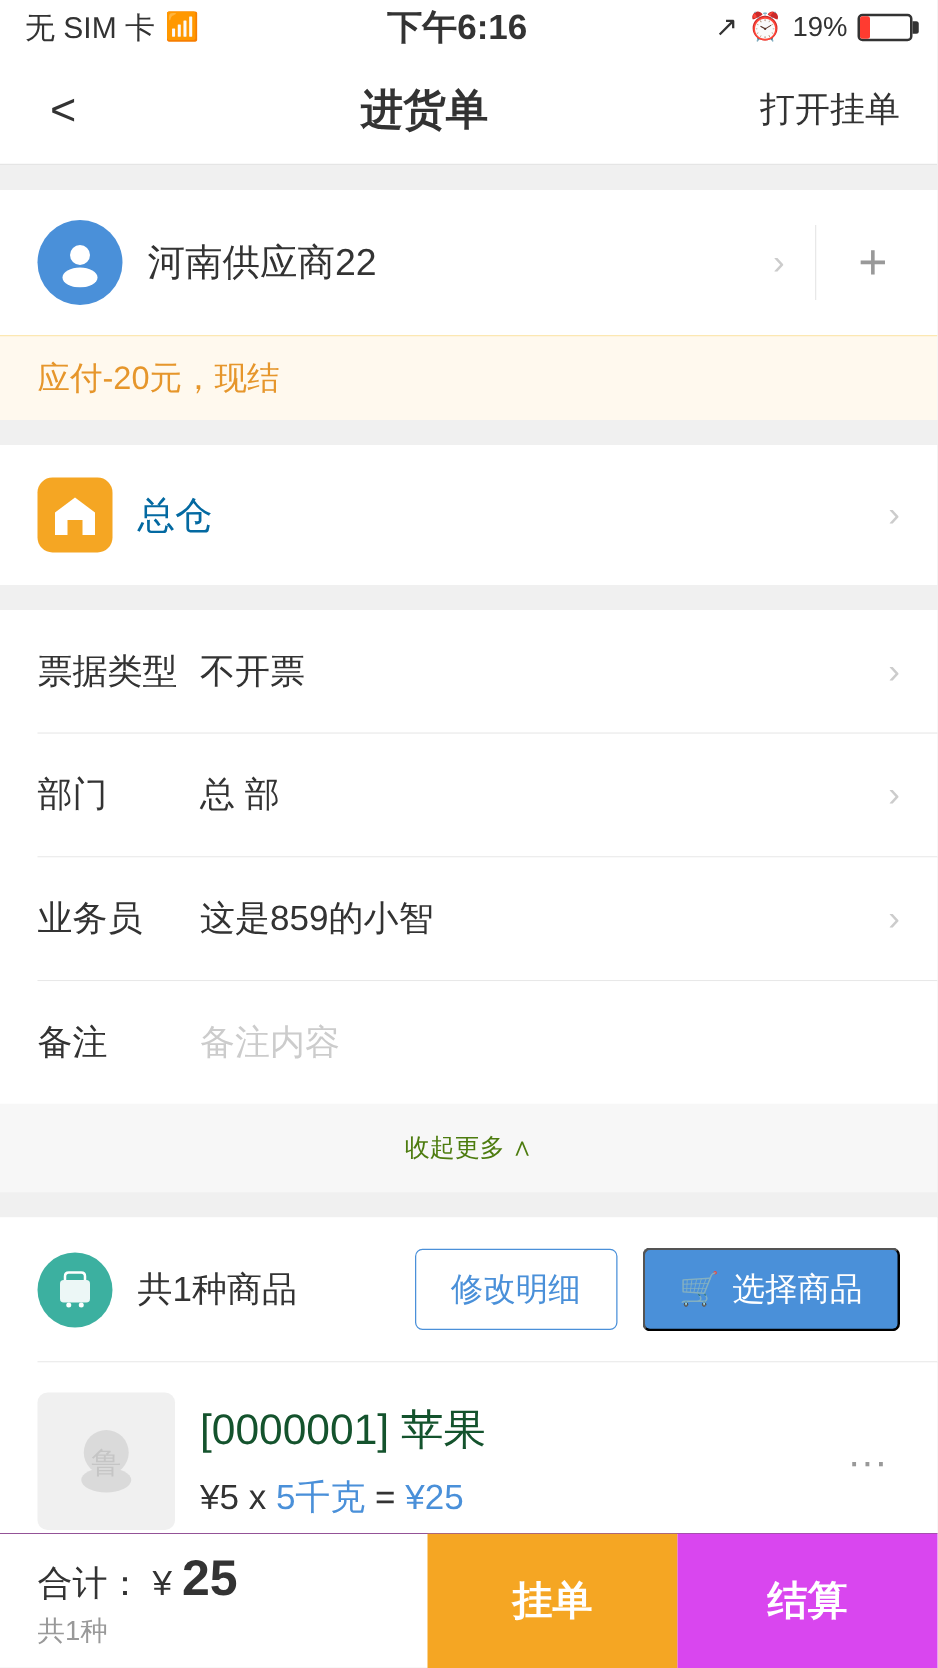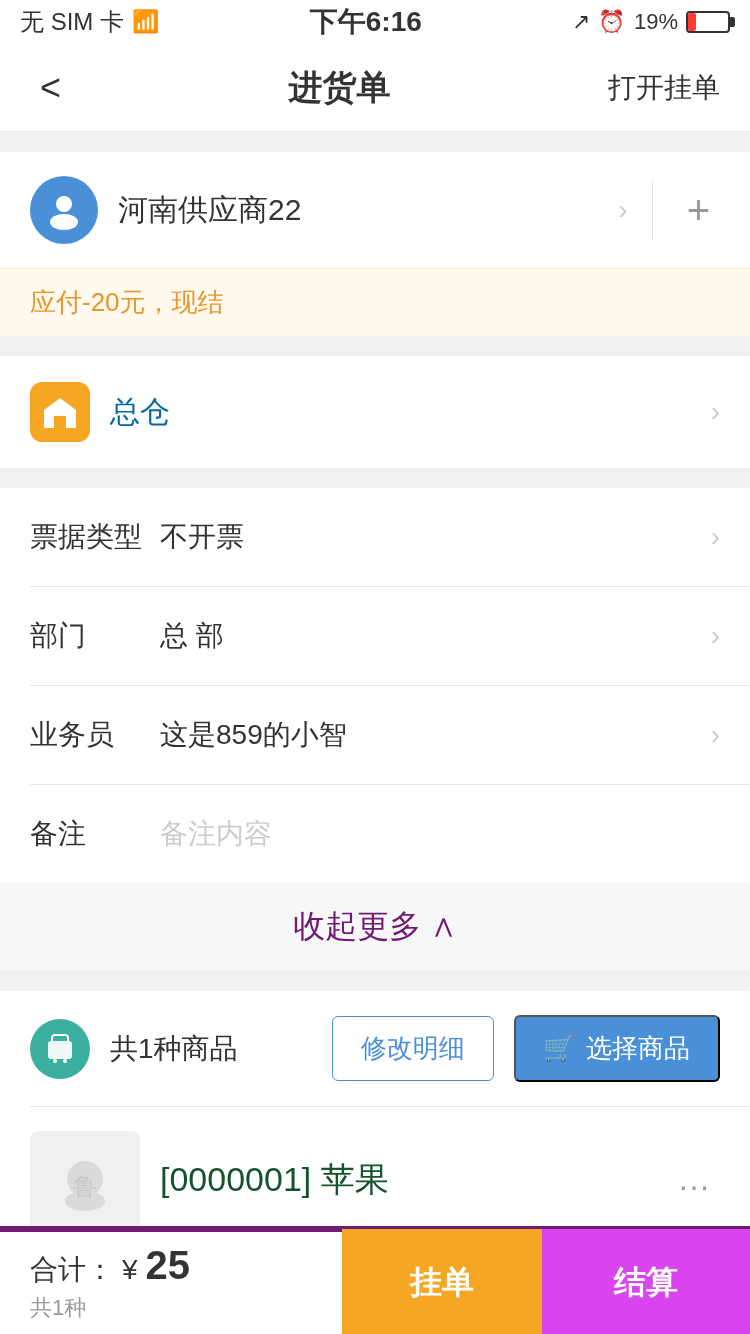--- a/index.html
+++ b/index.html
@@ -188,22 +188,22 @@
       flex: 1;
       font-size: 28px;
       color: #ccc;
     }
 
     
     .collapse-toggle {
       background: #f7f7f7;
       text-align: center;
       padding: 22px 20px;
-      font-size: 32px;
-      color: #701a75;
+      font-size: 20px;
+      color: #4d7c0f;
       cursor: pointer;
       display: flex;
       align-items: center;
       justify-content: center;
       gap: 8px;
     }
 
     
     .product-header {
       display: flex;
@@ -276,21 +276,21 @@
     
     .bottom-bar {
       position: fixed;
       bottom: 0;
       left: 0;
       width: 750px;
       height: 108px;
       background: #fff;
       display: flex;
       align-items: center;
-      border-top: 6px solid #701a75;
+      border-top: 1px solid #701a75;
     }
     .total-section {
       flex: 1;
       padding: 0 30px;
     }
     .total-label {
       font-size: 28px;
       color: #333;
       display: flex;
       align-items: baseline;
@@ -458,20 +458,21 @@
         <circle cx="35" cy="28" r="18" fill="#aaa"></circle>
         <ellipse cx="35" cy="50" rx="20" ry="10" fill="#aaa"></ellipse>
         <text x="50%" y="38" text-anchor="middle" font-size="24" fill="#666" dominant-baseline="middle">鲁</text>
       </svg>
     </div>
     <div class="product-info">
       <div class="product-title">
         <span>[0000001]</span>
         <span>苹果</span>
       </div>
+      <div class="product-price"><span>¥5</span> x <span class="highlight">5千克</span> = <span class="highlight">¥25</span></div>
     </div>
     <span class="more-btn">···</span>
   </div>
 </div>
 
 <div class="bottom-spacer"></div>
 
 <div class="bottom-bar">
   <div class="total-section">
     <div class="total-label">

